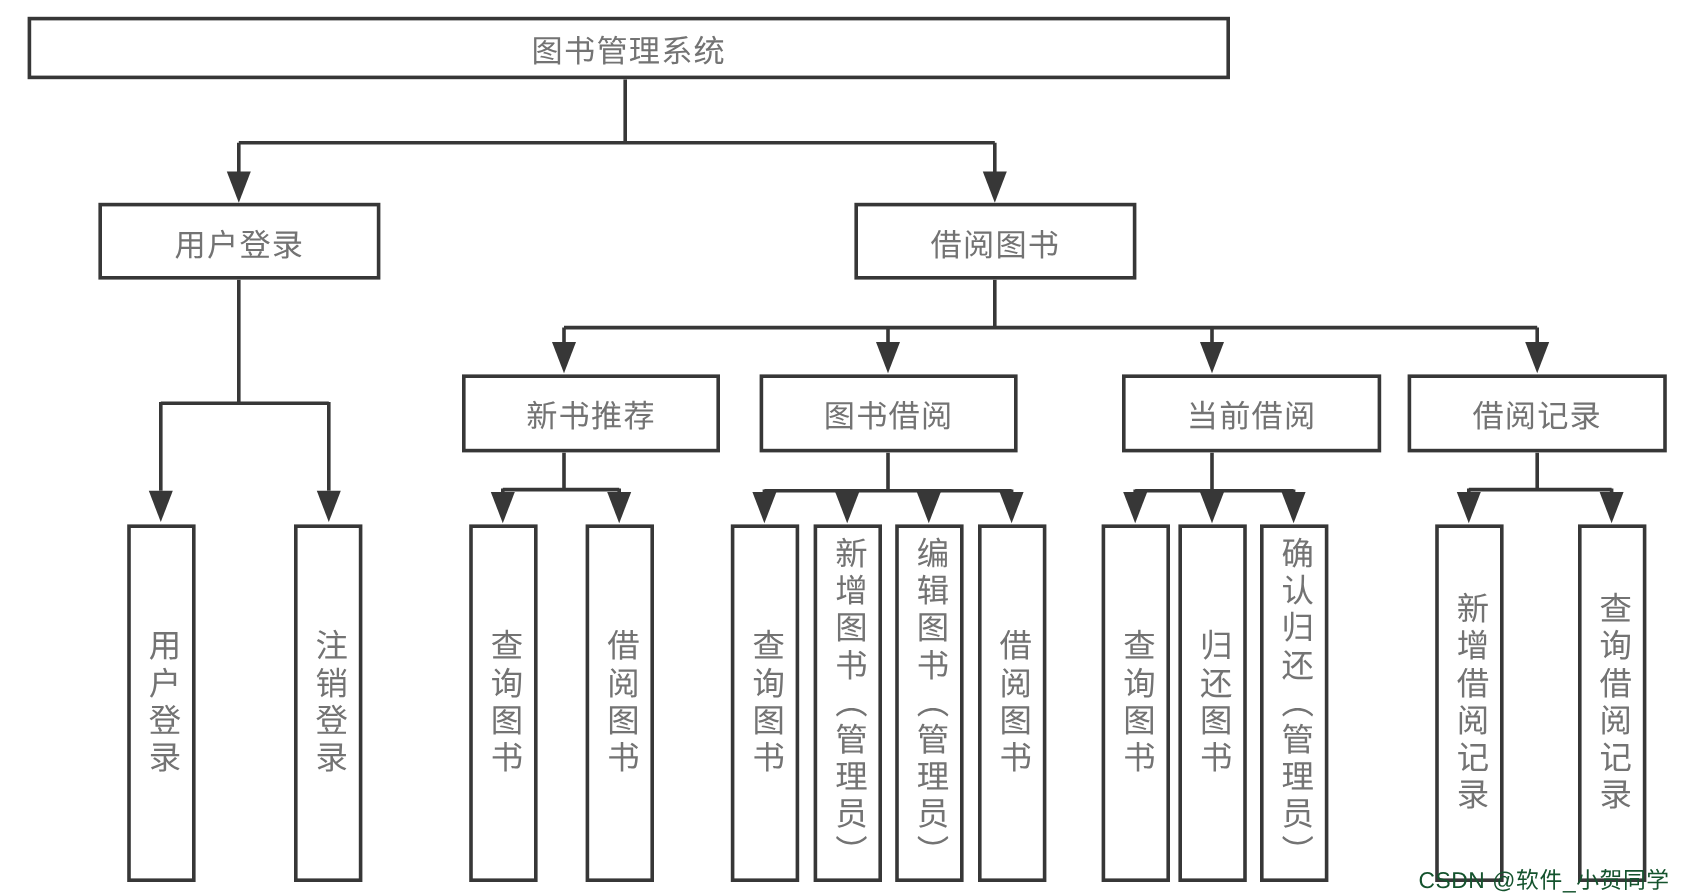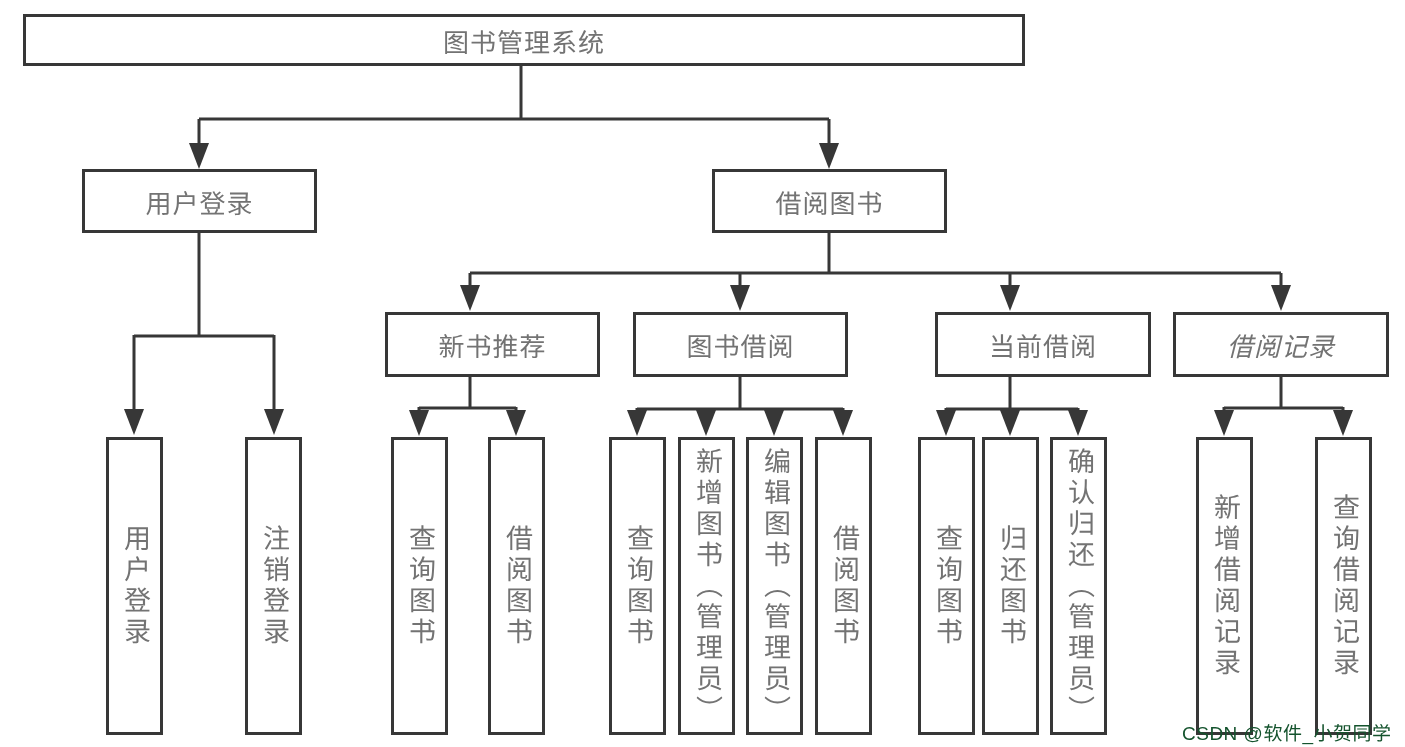--- a/index.html
+++ b/index.html
@@ -64,21 +64,21 @@
   </svg>
 
   <div class="node h-node" style="left:23px;top:14px;width:1002px;height:52px;">图书管理系统</div>
 
   <div class="node h-node" style="left:82px;top:169px;width:235px;height:64px;">用户登录</div>
   <div class="node h-node" style="left:712px;top:169px;width:235px;height:64px;">借阅图书</div>
 
   <div class="node h-node" style="left:363px;top:312px;width:215px;height:65px;margin-left:22px;">新书推荐</div>
   <div class="node h-node" style="left:633px;top:312px;width:215px;height:65px;">图书借阅</div>
   <div class="node h-node" style="left:902px;top:312px;width:216px;height:65px;margin-left:33px;">当前借阅</div>
-  <div class="node h-node" style="left:1173px;top:312px;width:216px;height:65px;font-style:italic;">借阅记录</div>
+  <div class="node h-node" style="left:1173px;top:312px;width:216px;height:65px;">借阅记录</div>
 
   <div class="node v-node" style="left:106px;top:437px;width:57px;height:298px;">
     <span class="vtext">用户登录</span>
   </div>
   <div class="node v-node" style="left:245px;top:437px;width:57px;height:298px;">
     <span class="vtext">注销登录</span>
   </div>
 
   <div class="node v-node" style="left:391px;top:437px;width:57px;height:298px;">
     <span class="vtext">查询图书</span>

